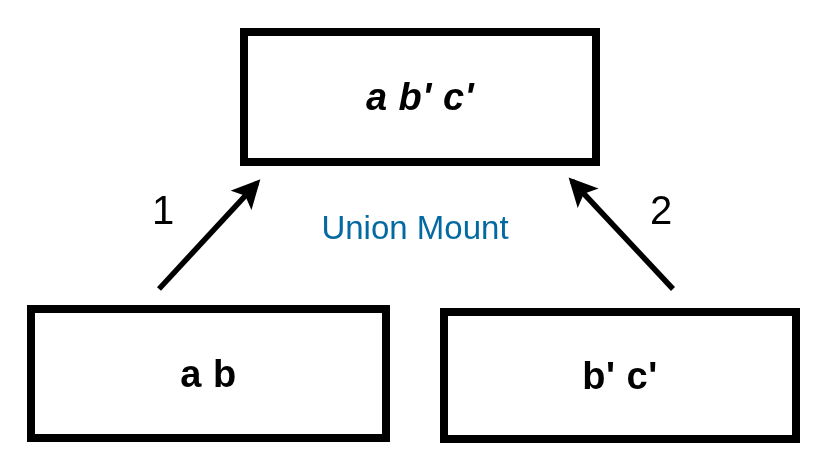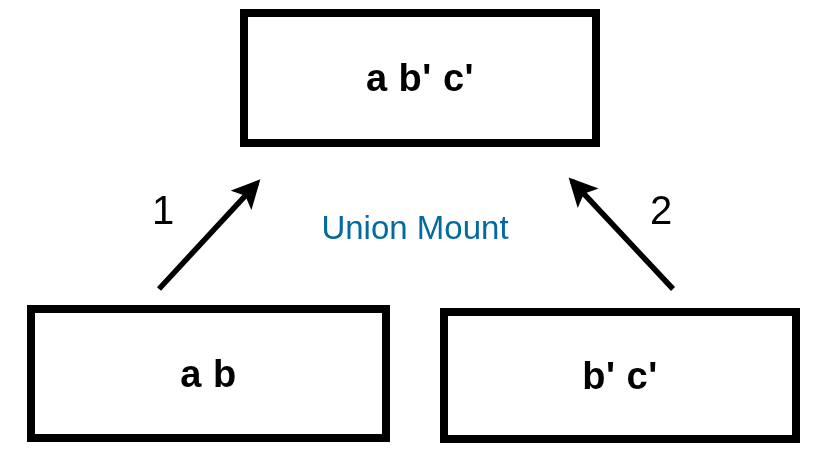--- a/index.html
+++ b/index.html
@@ -33,23 +33,24 @@
     font-size: 38px;
     color: #000000;
     line-height: 1;
     letter-spacing: 0.5px;
     white-space: pre;
   }
 
   
   #box-merged {
     left: 240px;
-    top: 9px;
+    top: 28px;
     width: 360px;
     height: 138px;
+    font-style: italic;
   }
   
   #box-lower-left {
     left: 27px;
     top: 305px;
     width: 363px;
     height: 137px;
   }
   
   #box-lower-right {

